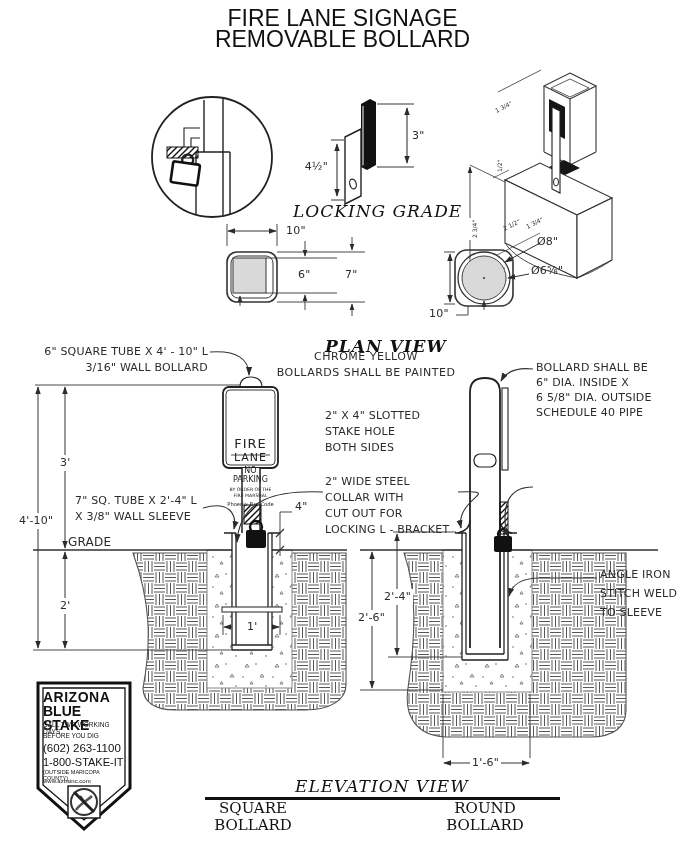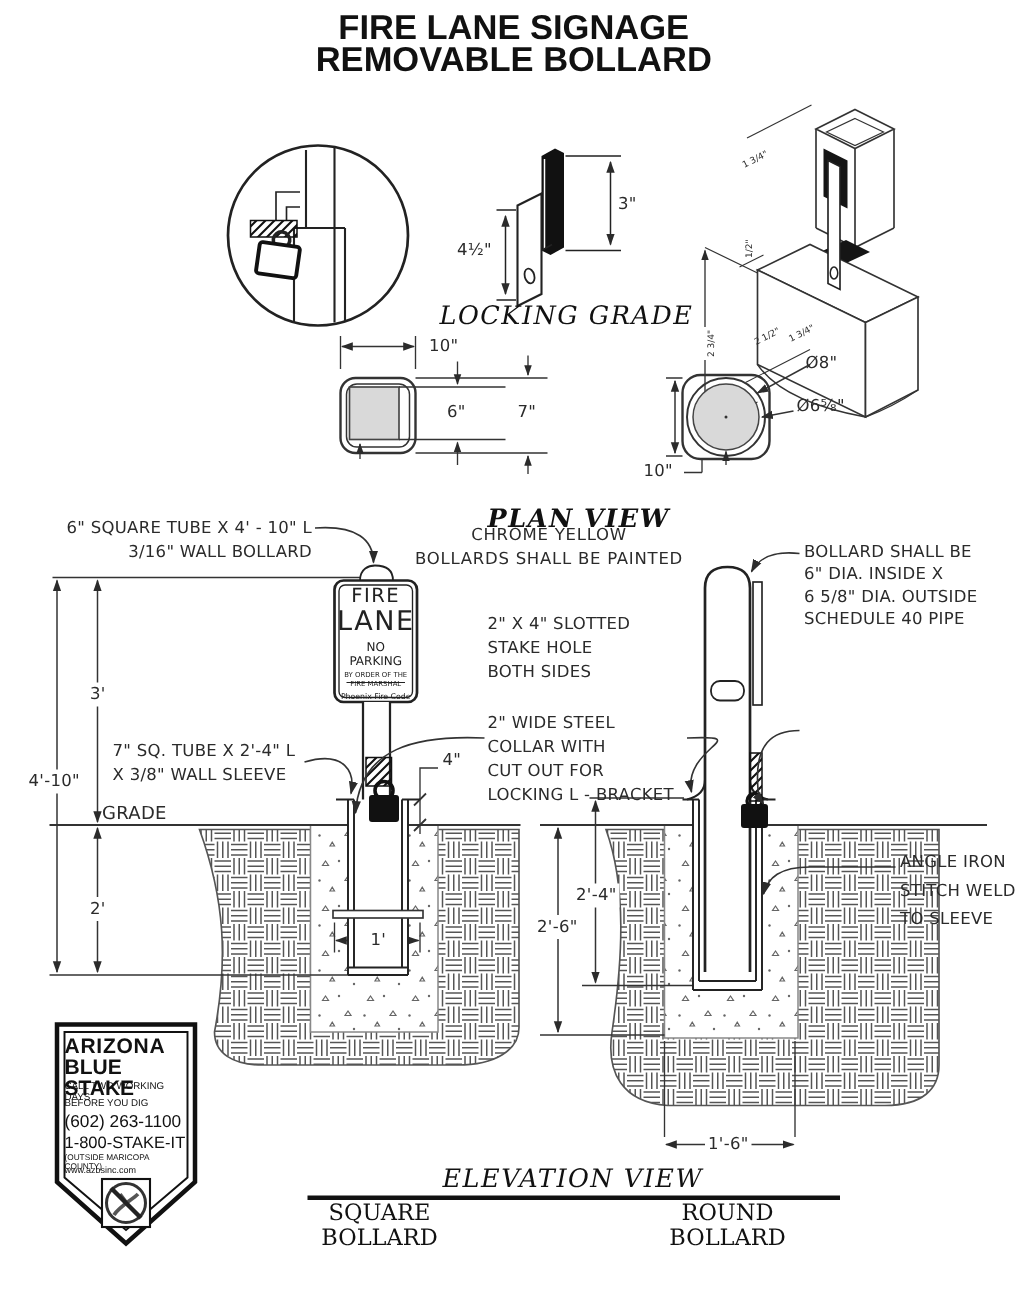--- a/index.html
+++ b/index.html
@@ -4,27 +4,27 @@
 <style>
   html,body{margin:0;padding:0;background:#fff;}
   #stage{position:relative;width:685px;height:859px;background:#fff;overflow:hidden;
          font-family:"DejaVu Sans",sans-serif;color:#2b2b2b;}
   #stage svg{position:absolute;left:0;top:0;}
   .lbl{position:absolute;white-space:nowrap;font-size:11px;letter-spacing:.2px;color:#2b2b2b;line-height:16px;}
   .ctr{text-align:center;}
   .rgt{text-align:right;}
   .bg{background:#fff;padding:0 2px;}
   .title{position:absolute;left:0;top:8px;width:685px;text-align:center;
-         font-family:"Liberation Sans",sans-serif;font-weight:bold;font-size:23px;line-height:21px;color:#111;}
+         font-family:"Liberation Sans",sans-serif;font-weight:normal;font-size:23px;line-height:21px;color:#111;}
   .viewlabel{position:absolute;font-family:"DejaVu Serif",serif;font-style:italic;font-size:17px;
              letter-spacing:1px;color:#111;white-space:nowrap;}
   .caption{position:absolute;font-family:"DejaVu Serif",serif;font-size:15px;line-height:17px;
            color:#111;text-align:center;width:120px;}
   .rot{transform-origin:0 0;font-size:6px;letter-spacing:0;}
-  .sign-line{line-height:1;}
+  .sign-line{line-height:1;margin-top:46px;}
   .badge-text{position:absolute;left:43px;width:82px;color:#111;
               font-family:"Liberation Sans",sans-serif;line-height:1;}
   .note{line-height:16px;}
 </style>
 </head>
 <body>
 
 <div id="stage">
 
 <svg width="685" height="859" viewBox="0 0 685 859">
@@ -304,21 +304,21 @@
   <div>SCHEDULE 40 PIPE</div>
 </div>
 <div class="lbl note" style="left:600px;top:565px;line-height:19px;">
   <div>ANGLE IRON</div>
   <div>STITCH WELD</div>
   <div>TO SLEEVE</div>
 </div>
 
 <div style="position:absolute;left:223px;top:391px;width:55px;text-align:center;color:#222;">
   <div class="sign-line" style="font-size:13px;letter-spacing:1px;">FIRE</div>
-  <div class="sign-line" style="font-size:18px;letter-spacing:1px;margin-top:2px;">LANE</div>
+  <div class="sign-line" style="font-size:11px;letter-spacing:1px;margin-top:2px;">LANE</div>
   <div class="sign-line" style="font-size:8px;margin-top:4px;">NO</div>
   <div class="sign-line" style="font-size:8px;margin-top:1px;">PARKING</div>
   <div class="sign-line" style="font-size:4.6px;margin-top:4px;">BY ORDER OF THE</div>
   <div class="sign-line" style="font-size:4.6px;margin-top:1px;">FIRE MARSHAL</div>
   <div class="sign-line" style="font-size:5.2px;margin-top:4px;">Phoenix Fire Code</div>
 </div>
 
 <div class="badge-text" style="top:690px;font-size:14px;font-weight:bold;letter-spacing:.5px;">ARIZONA</div>
 <div class="badge-text" style="top:704px;font-size:14px;font-weight:bold;">BLUE STAKE</div>
 <div class="badge-text" style="top:722px;font-size:6.5px;">CALL TWO WORKING DAYS</div>

